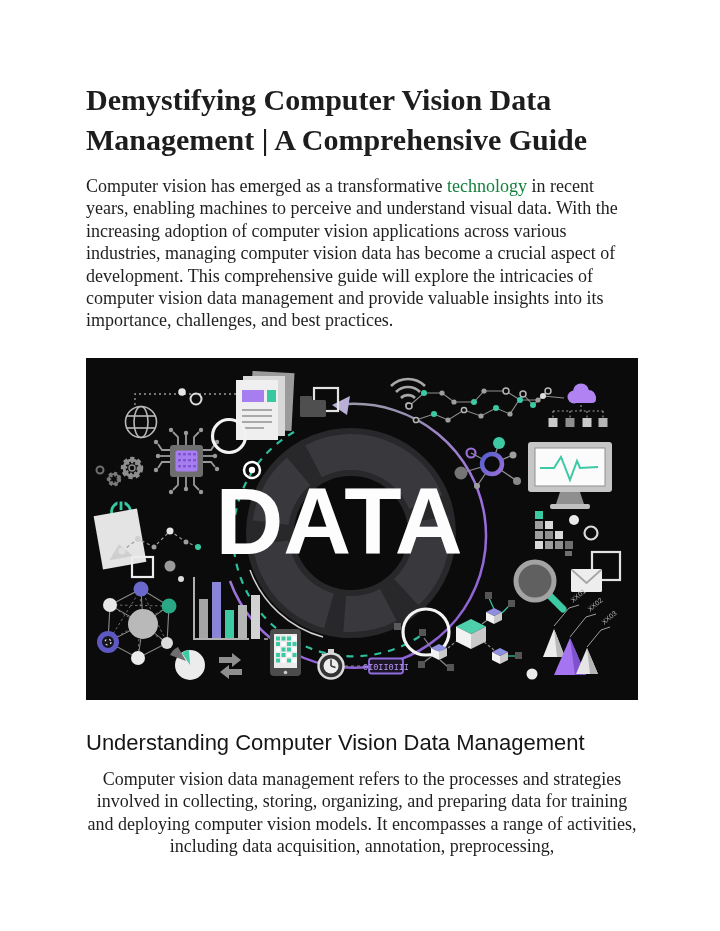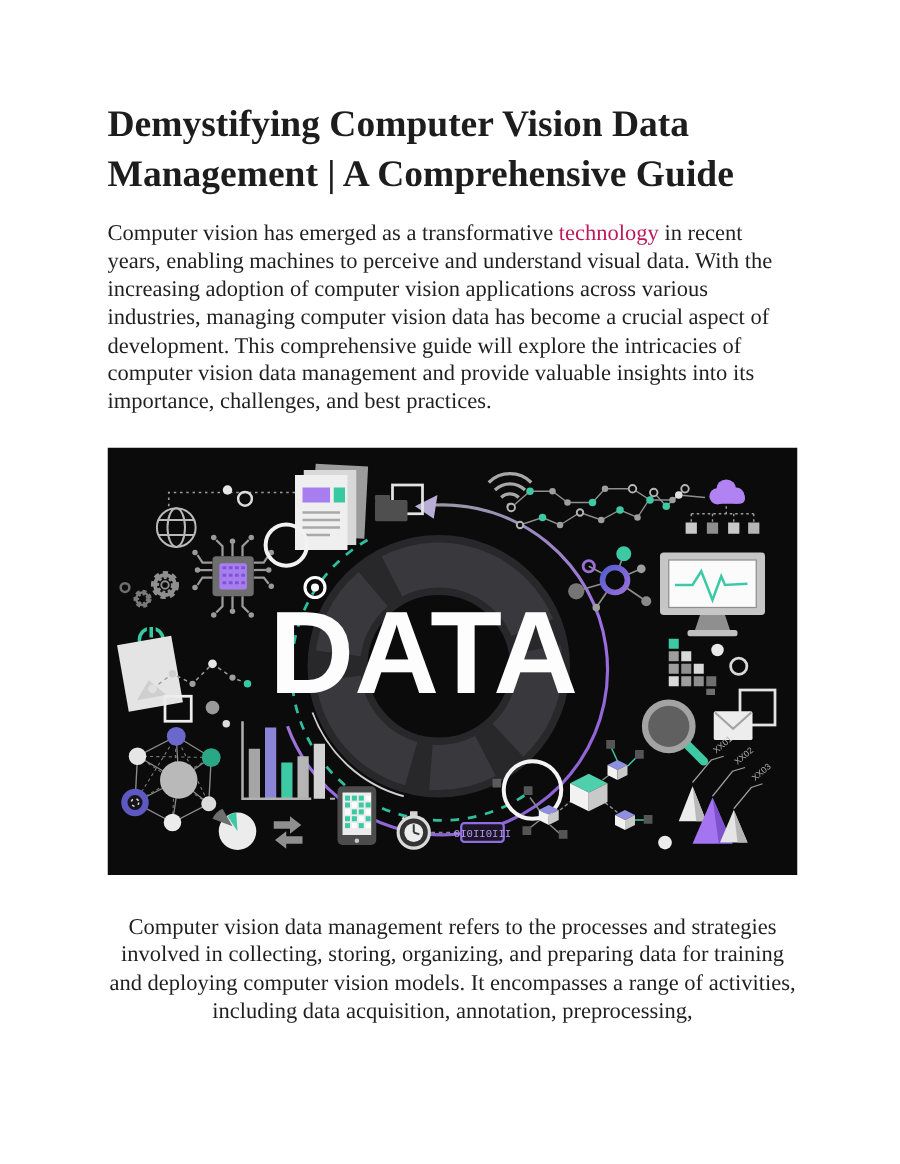--- a/index.html
+++ b/index.html
@@ -4,21 +4,21 @@
 <style>
   html,body{margin:0;padding:0;background:#ffffff;}
   body{width:720px;height:931px;overflow:hidden;}
   .page{box-sizing:border-box;width:720px;height:823px;padding:80px 82px 0 86px;background:#fff;}
   h1.title{margin:0 0 15px 0;font-family:"Liberation Serif",serif;font-weight:700;
            font-size:30px;line-height:40px;color:#1d1d1d;letter-spacing:0;}
   p.body{margin:0 0 26px 0;font-family:"Liberation Serif",serif;font-size:18px;
          line-height:22.4px;color:#1f1f1f;}
   p.body2{margin:0;font-family:"Liberation Serif",serif;font-size:18px;
           line-height:22.4px;color:#1f1f1f;text-align:center;}
-  a.link{color:#be185d;text-decoration:none;cursor:pointer;}
+  a.link{color:#15803d;text-decoration:none;cursor:pointer;}
   h2.subhead{margin:0 0 12px 0;font-family:"Liberation Sans",sans-serif;font-weight:400;
              font-size:22px;line-height:26px;color:#161616;}
   figure.illo{margin:2px 0 30px 0;width:552px;height:342px;}
   figure.illo svg{display:block;width:552px;height:342px;}
   .illo-text{font-family:"Liberation Sans",sans-serif;font-weight:bold;}
   .bin-text{font-family:"Liberation Mono",monospace;}
   .lbl-text{font-family:"Liberation Sans",sans-serif;}
 </style>
 </head>
 <body>
@@ -428,16 +428,17 @@
         <polygon points="484,280 500,317 489,317" fill="#7d52cc"></polygon>
         <polygon points="490,316 501,290 512,316" fill="#e5e5e5"></polygon>
         <polygon points="501,290 512,316 504,316" fill="#b5b5b5"></polygon>
       </g>
       <circle cx="446" cy="316" r="5.5" fill="#ececec"></circle>
 
       <text x="253" y="196" text-anchor="middle" font-size="94" fill="#fdfdfd" class="illo-text">DATA</text>
     </svg>
   </figure>
 
+  <h2 class="subhead">Understanding Computer Vision Data Management</h2>
 
   <p class="body2">Computer vision data management refers to the processes and strategies involved in collecting, storing, organizing, and preparing data for training and deploying computer vision models. It encompasses a range of activities, including data acquisition, annotation, preprocessing,</p>
 
 </div>
 
 </body></html>

